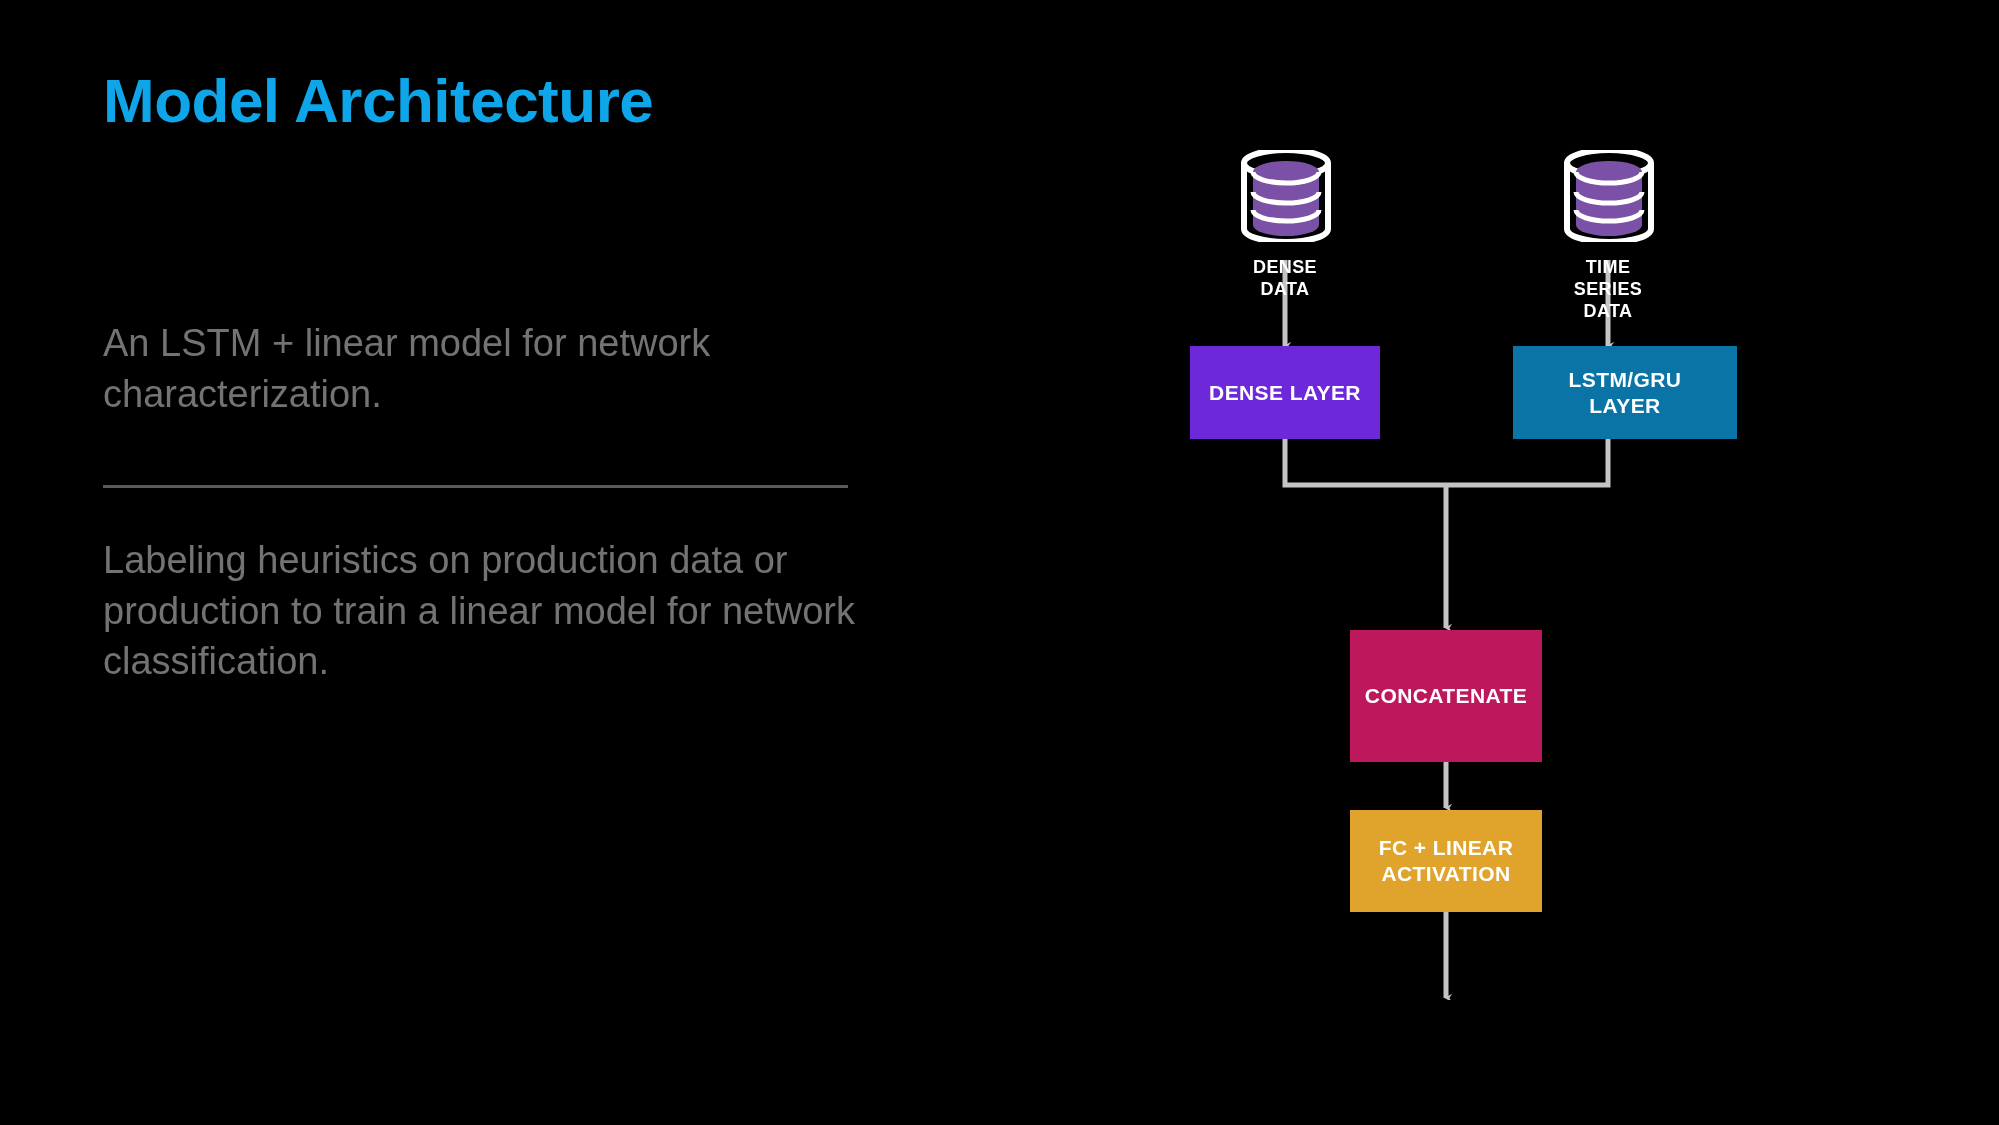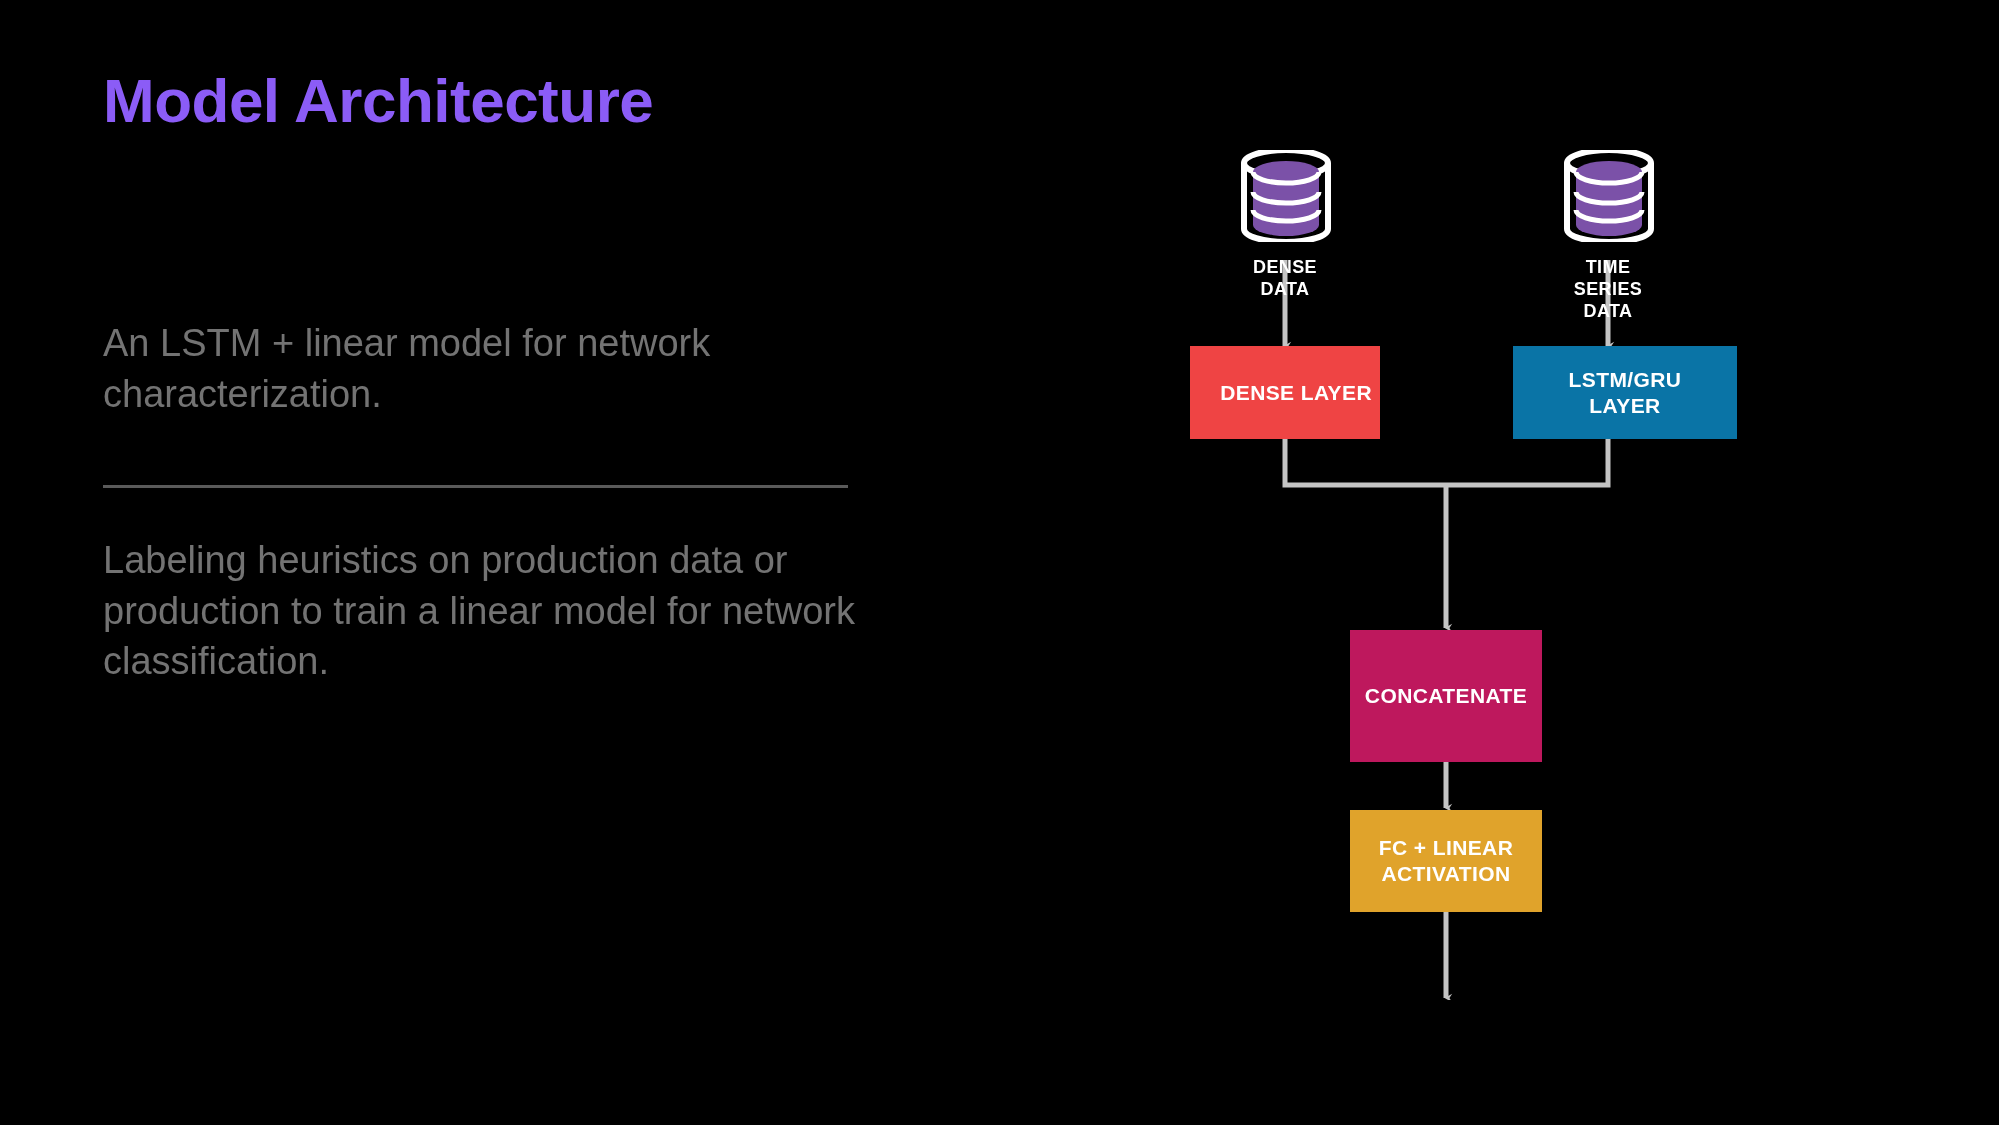--- a/index.html
+++ b/index.html
@@ -17,21 +17,21 @@
     background: #000000;
   }
 
   
   .page-title {
     position: absolute;
     left: 103px;
     top: 68px;
     font-size: 62px;
     font-weight: bold;
-    color: #8b5cf6;
+    color: #0ea5e9;
     letter-spacing: -0.5px;
     line-height: 1.05;
     white-space: nowrap;
   }
   .body-block {
     position: absolute;
     left: 103px;
     width: 760px;
   }
   .body-text {
@@ -151,21 +151,21 @@
       </svg>
     </div>
 
     <div class="db-label" style="left:45px; top:107px; width:180px;">DENSE
 DATA</div>
     <div class="db-label" style="left:368px; top:107px; width:180px;">TIME
 SERIES
 DATA</div>
 
     <div class="boxes-layer">
-      <div class="node-box" style="left:40px; top:196px; width:190px; height:93px; background:#ef4444;justify-content:flex-end;">
+      <div class="node-box" style="left:40px; top:196px; width:190px; height:93px; background:#6d28d9;">
         <span style="white-space:pre-line;">DENSE LAYER</span>
       </div>
 
       <div class="node-box" style="left:363px; top:196px; width:224px; height:93px; background:#0A74A6;">
         <span style="white-space:pre-line;">LSTM/GRU
 LAYER</span>
       </div>
 
       <div class="node-box" style="left:200px; top:480px; width:192px; height:132px; background:#be185d;">
         <span style="white-space:pre-line;">CONCATENATE</span>

